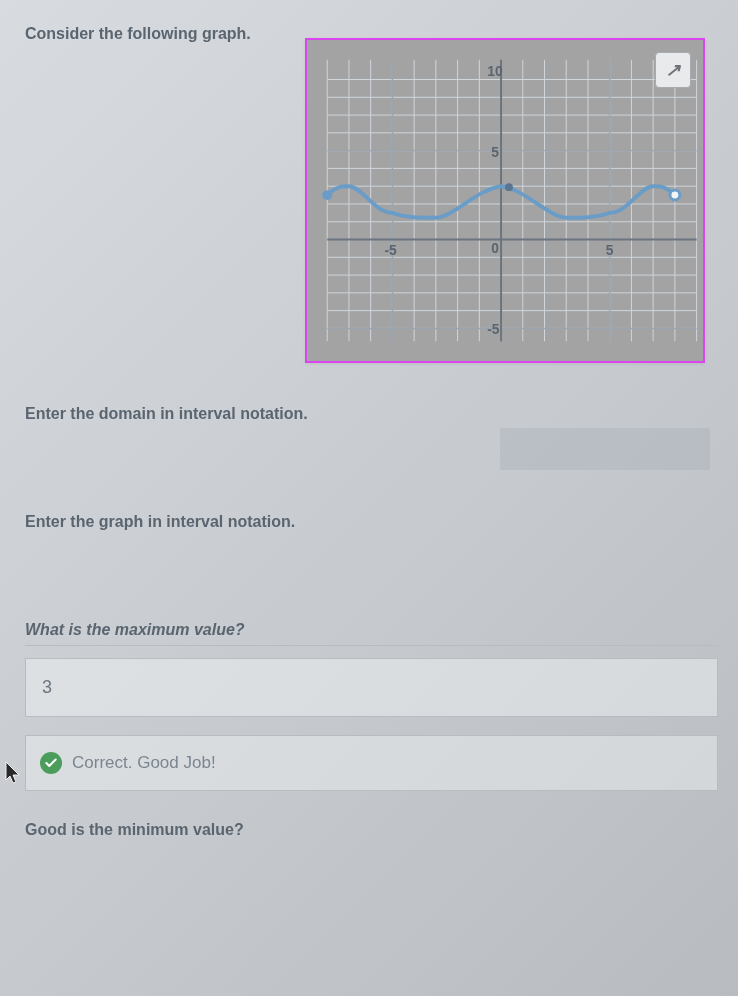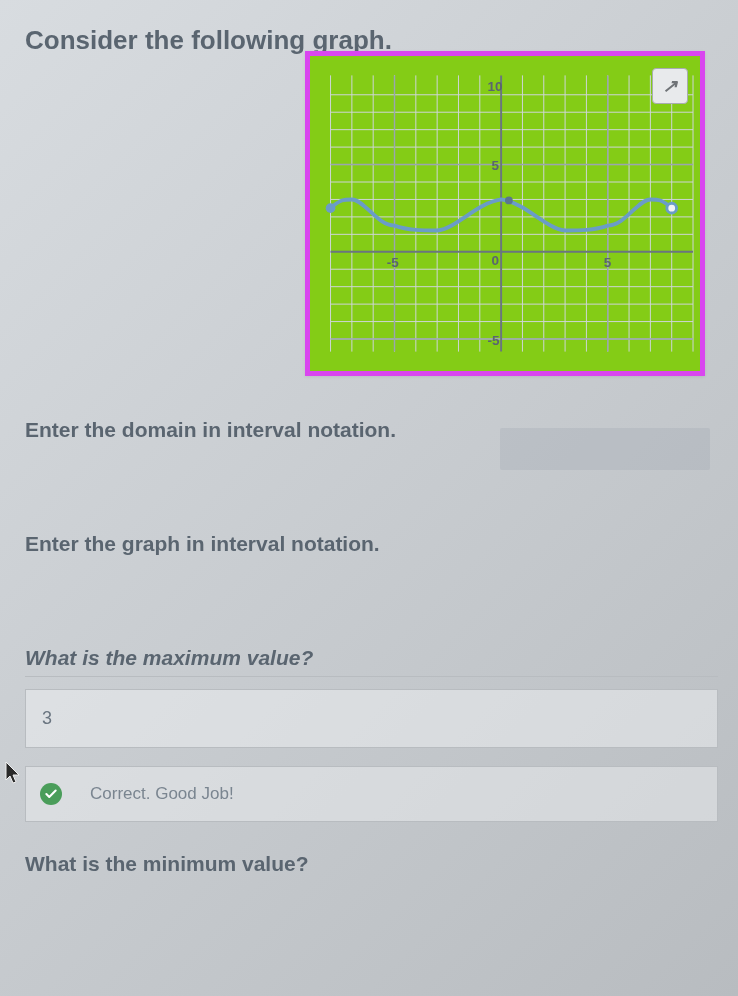--- a/index.html
+++ b/index.html
@@ -7,50 +7,50 @@
     width: 738px;
     height: 996px;
     background: linear-gradient(135deg, #d8dce0 0%, #c8ccd0 50%, #b8bcc0 100%);
     font-family: Arial, Helvetica, sans-serif;
     color: #4a5560;
     padding: 25px 20px 20px 25px;
     position: relative;
     overflow: hidden;
   }
   .prompt-heading {
-    font-size: 26px;
+    font-size: 16px;
     font-weight: bold;
     color: #5a6570;
     margin-bottom: 10px;
     filter: blur(0.5px);
   }
   .graph-container {
     margin-left: 280px;
     margin-top: -15px;
     width: 400px;
     height: 325px;
-    background: #84cc16;
-    border: 5px solid #d946ef;
+    background: #a3a3a3;
+    border: 2px solid #d946ef;
     position: relative;
     box-shadow: 0 1px 3px rgba(0,0,0,0.08);
   }
   .graph-svg { width: 100%; height: 100%; display: block; }
   .icon-box {
     position: absolute;
     top: 12px; right: 12px;
     width: 36px; height: 36px;
     background: #e8eaec;
     border: 1px solid #a8acb0;
     border-radius: 4px;
     display: flex; align-items: center; justify-content: center;
     font-size: 18px; font-style: italic; font-weight: bold;
     color: #707478;
   }
   .question {
-    font-size: 21px;
+    font-size: 16px;
     font-weight: bold;
     color: #5a6570;
     margin-top: 42px;
     filter: blur(0.5px);
   }
   .q2 { margin-top: 90px; }
   .q3 { margin-top: 90px; border-bottom: 1px solid #b8bcc0; padding-bottom: 6px; font-style: italic; }
   .answer-box {
     margin-top: 12px;
     border: 1px solid #b8bcc0;
@@ -60,21 +60,21 @@
     color: #6a7580;
     min-height: 55px;
   }
   .feedback-box {
     margin-top: 18px;
     border: 1px solid #b8bcc0;
     background: rgba(235,238,240,0.5);
     padding: 16px 14px;
     display: flex;
     align-items: center;
-    gap: 28px;
+    gap: 10px;
   }
   .check-icon {
     width: 22px; height: 22px;
     border-radius: 50%;
     background: #4a9d5a;
     display: flex; align-items: center; justify-content: center;
     flex-shrink: 0;
   }
   .check-icon svg { width: 14px; height: 14px; }
   .feedback-text {
@@ -195,17 +195,17 @@
 
 <div class="feedback-box">
   <div class="check-icon">
     <svg viewBox="0 0 24 24">
         <path d="M4 12 L9 17 L20 6" stroke="#fff" stroke-width="3.5" fill="none" stroke-linecap="round" stroke-linejoin="round"></path>
       </svg>
   </div>
   <div class="feedback-text">Correct. Good Job!</div>
 </div>
 
-<div class="question q4">What is the minimum value?</div>
+<div class="question q4">Good is the minimum value?</div>
 
 <svg class="cursor" viewBox="0 0 18 26">
   <path d="M2 2 L2 20 L6 16 L9 23 L12 22 L9 15 L15 15 Z" fill="#2a2a2a" stroke="#f0f0f0" stroke-width="1"></path>
 </svg>
 
 </body></html>

